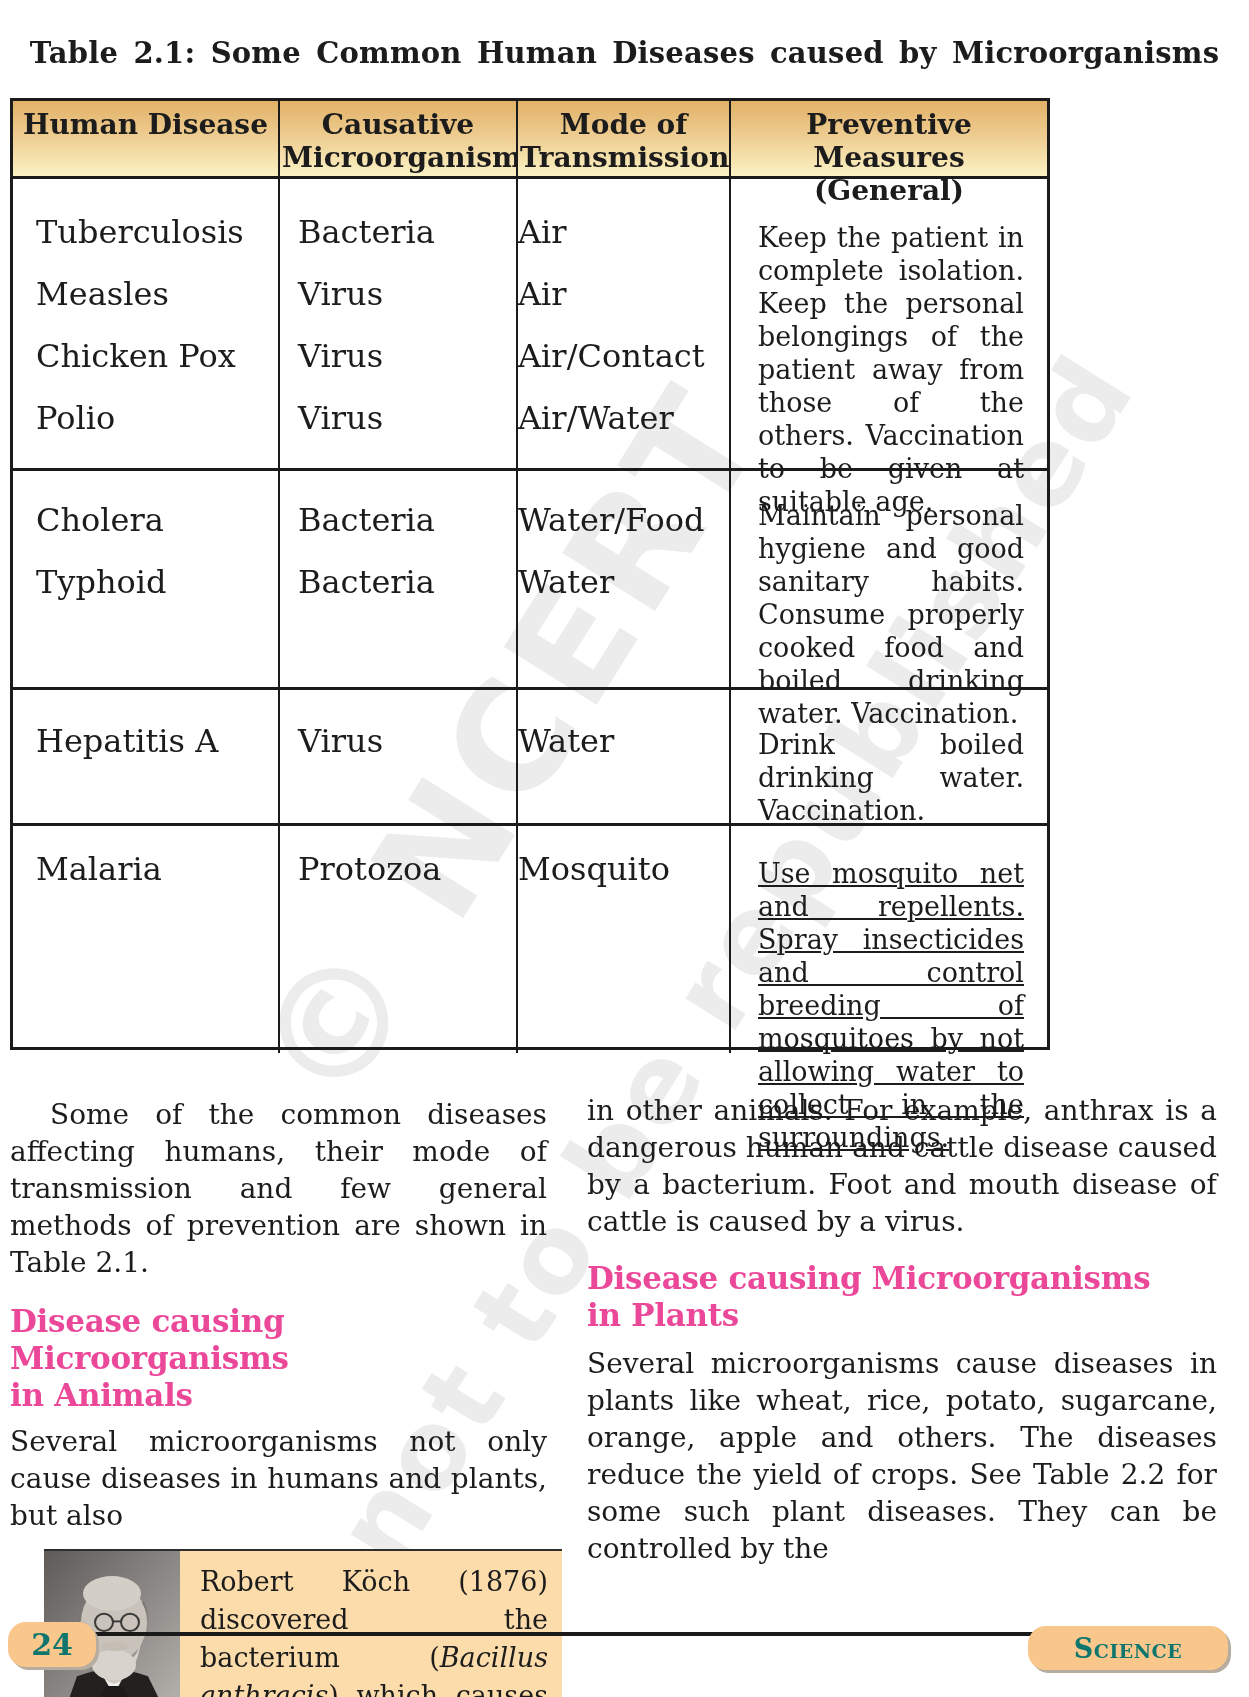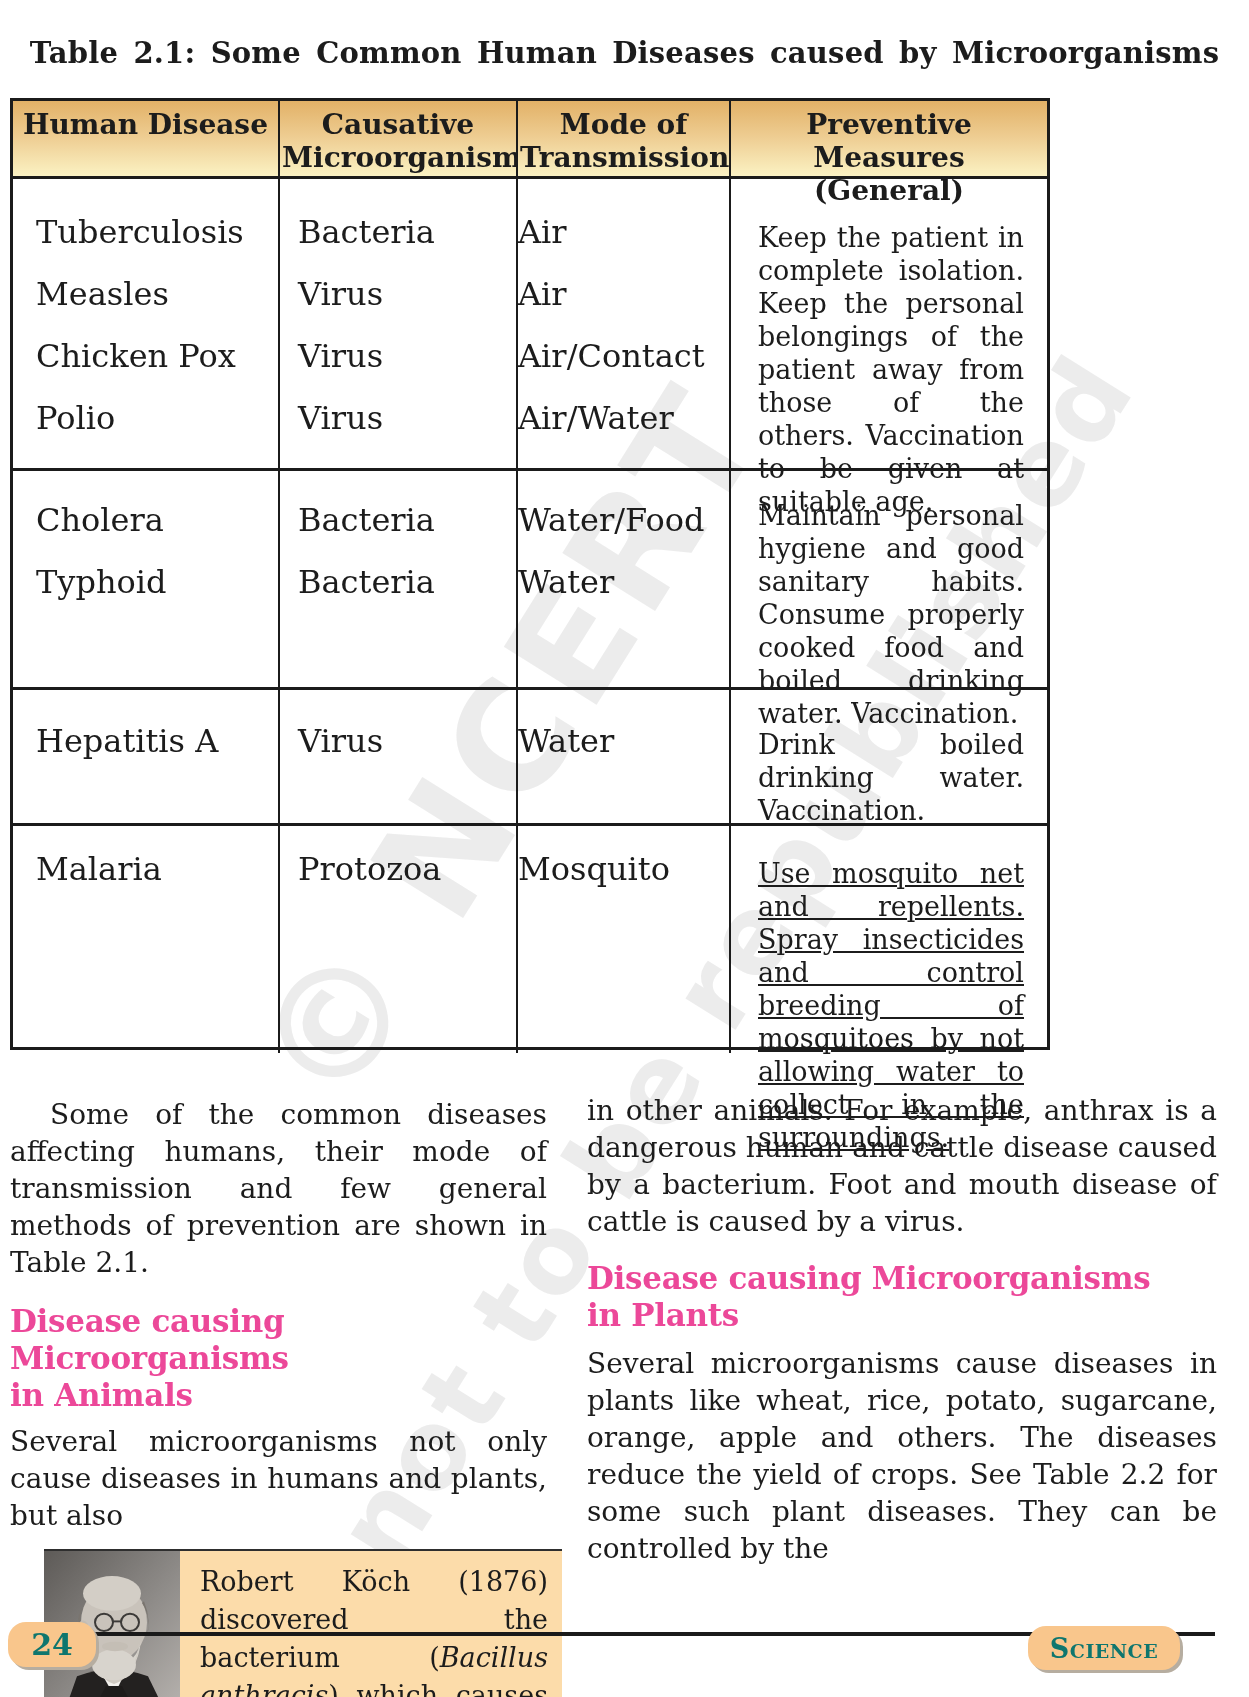--- a/index.html
+++ b/index.html
@@ -77,21 +77,21 @@
   }
   .koch-text{margin:0;font-size:27px;line-height:38px;text-align:justify;}
   
   .footer-rule{position:absolute;left:55px;top:1632px;width:1160px;height:4px;background:#1a1a1a;z-index:1;}
   .badge{
     position:absolute;background:#f9c68c;border-radius:18px;z-index:2;
     box-shadow:3px 3px 0 #b6ada0;display:flex;align-items:center;justify-content:center;
     font-weight:bold;color:#0f766e;
   }
   .badge-page{left:8px;top:1622px;width:88px;height:45px;font-size:30px;}
-  .badge-science{left:1028px;top:1626px;width:152px;height:44px;font-size:27px;font-variant:small-caps;letter-spacing:.5px;}
+  .badge-science{left:1028px;top:1626px;width:200px;height:44px;font-size:27px;font-variant:small-caps;letter-spacing:.5px;}
 </style>
 </head>
 <body>
 
 <div class="page">
 
   <div class="wm wm1">© NCERT</div>
   <div class="wm wm2">not to be republished</div>
 
   <h1 class="table-title">Table 2.1: Some Common Human Diseases caused by Microorganisms</h1>

